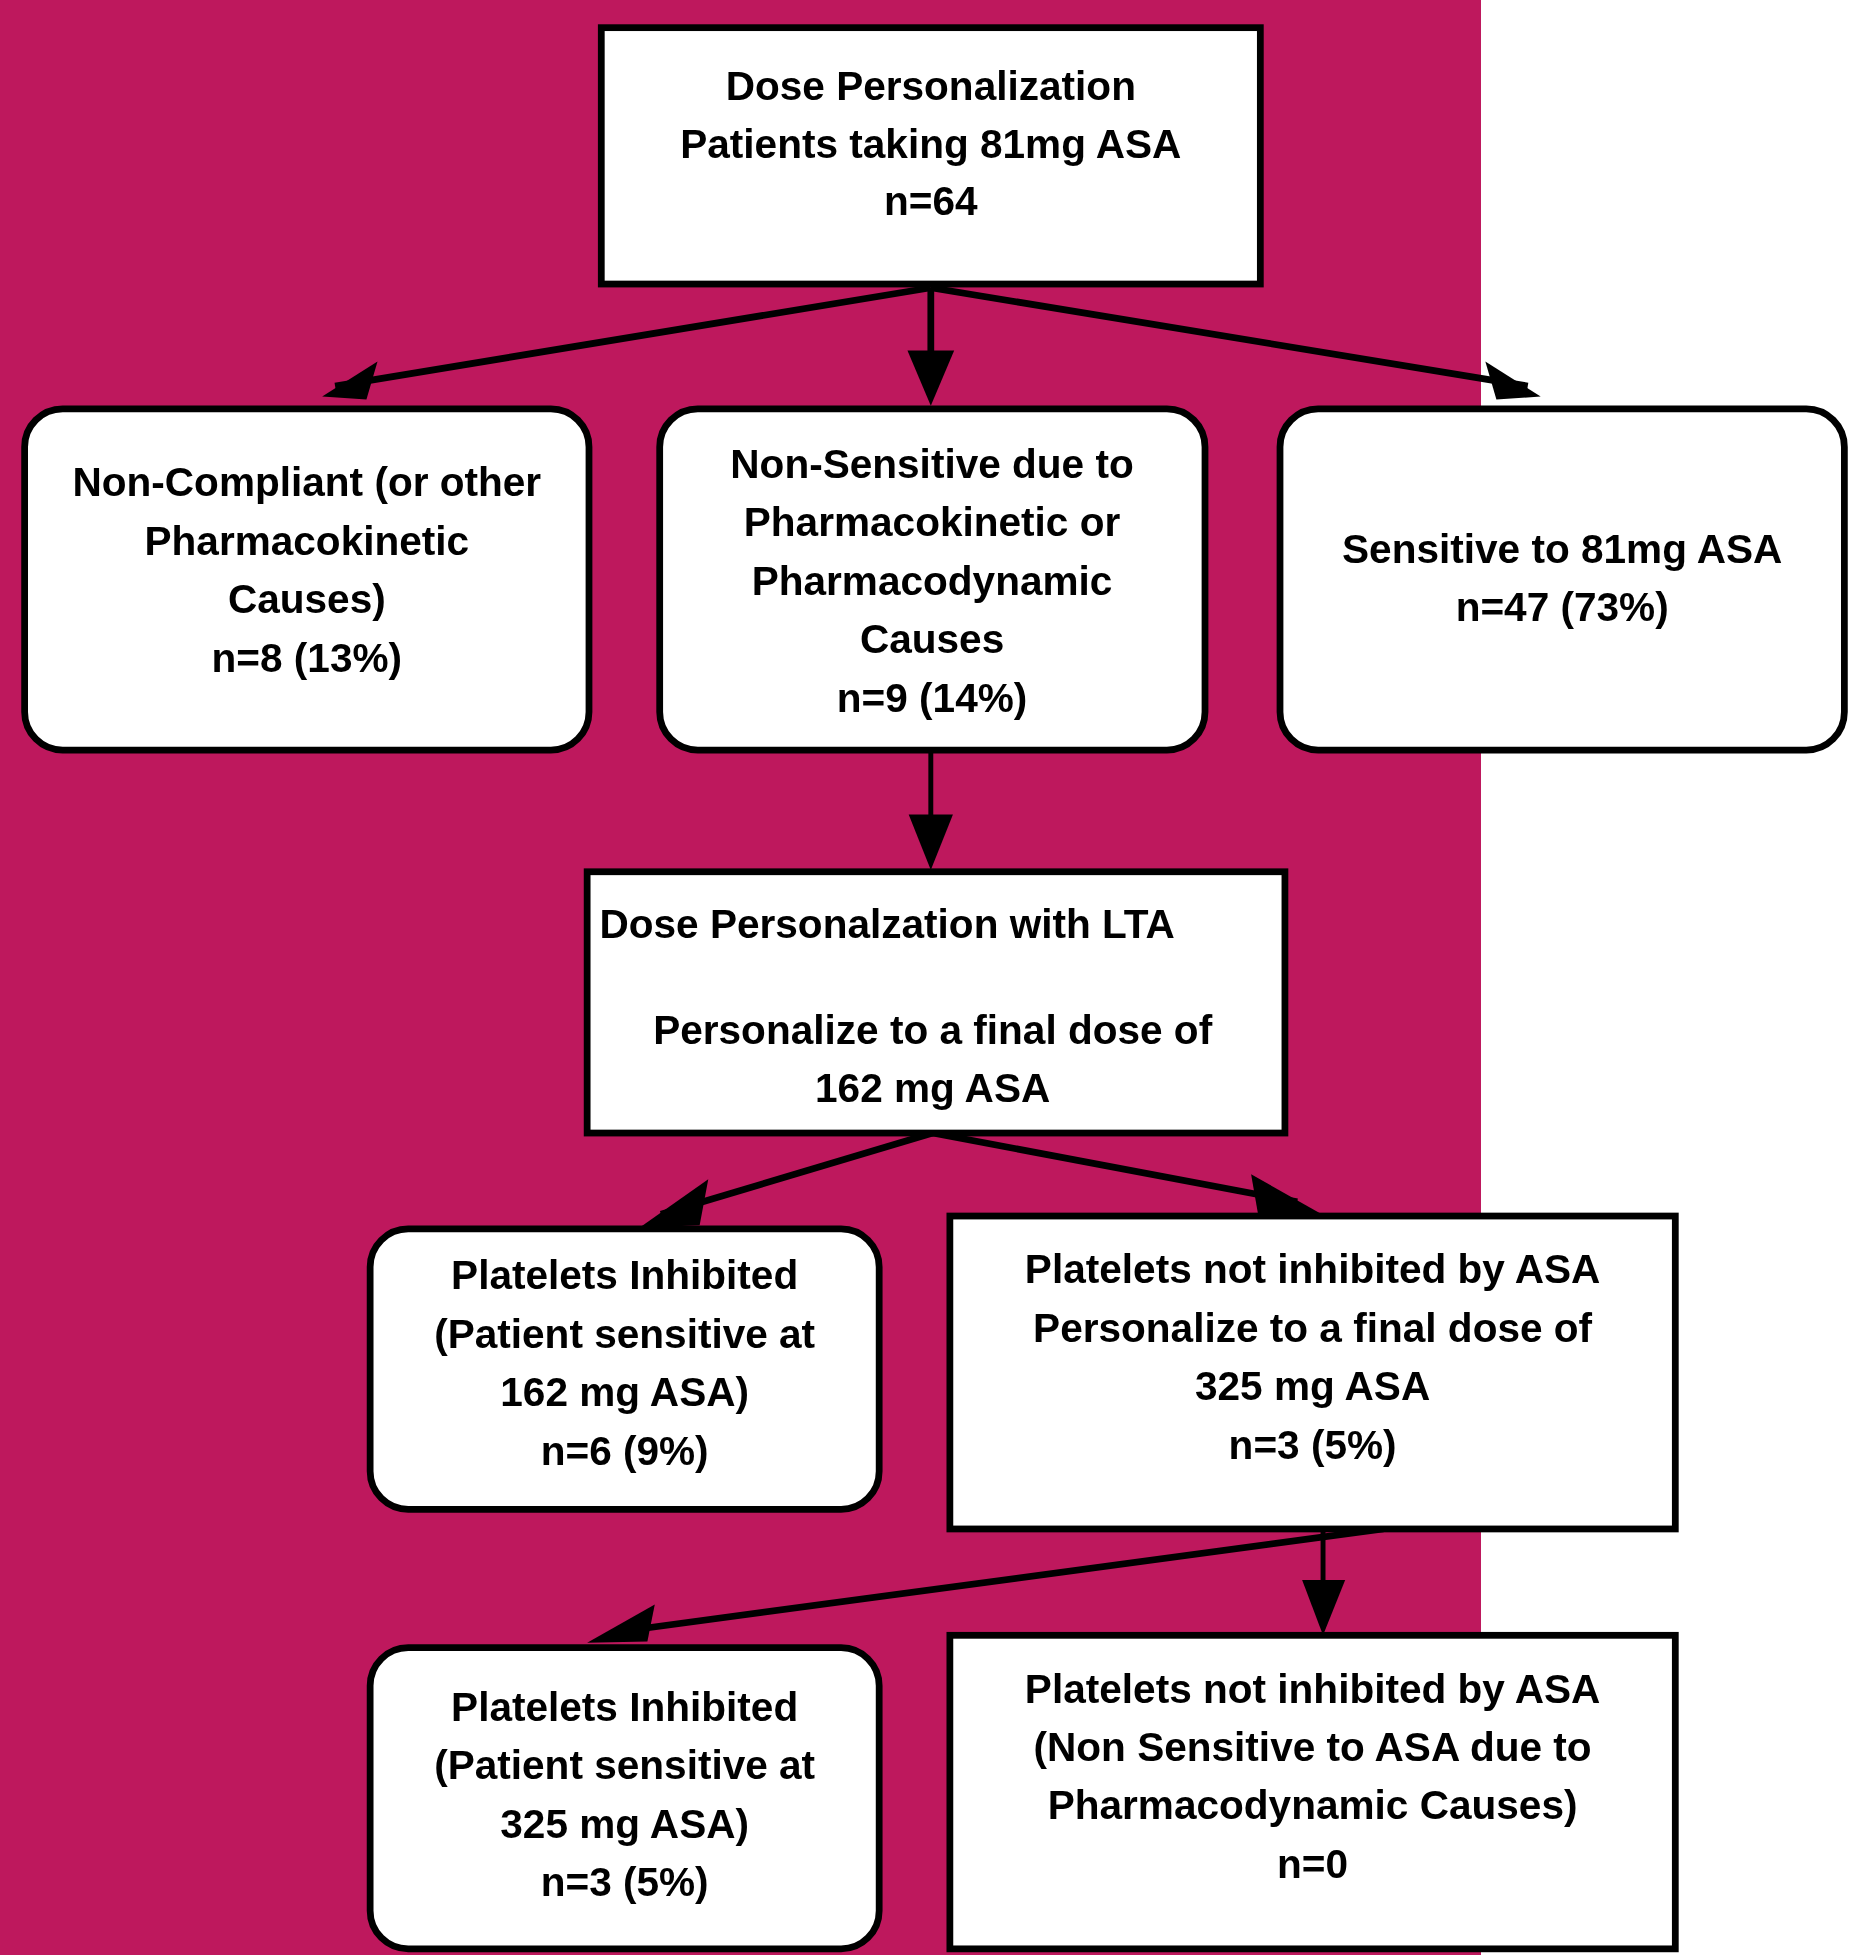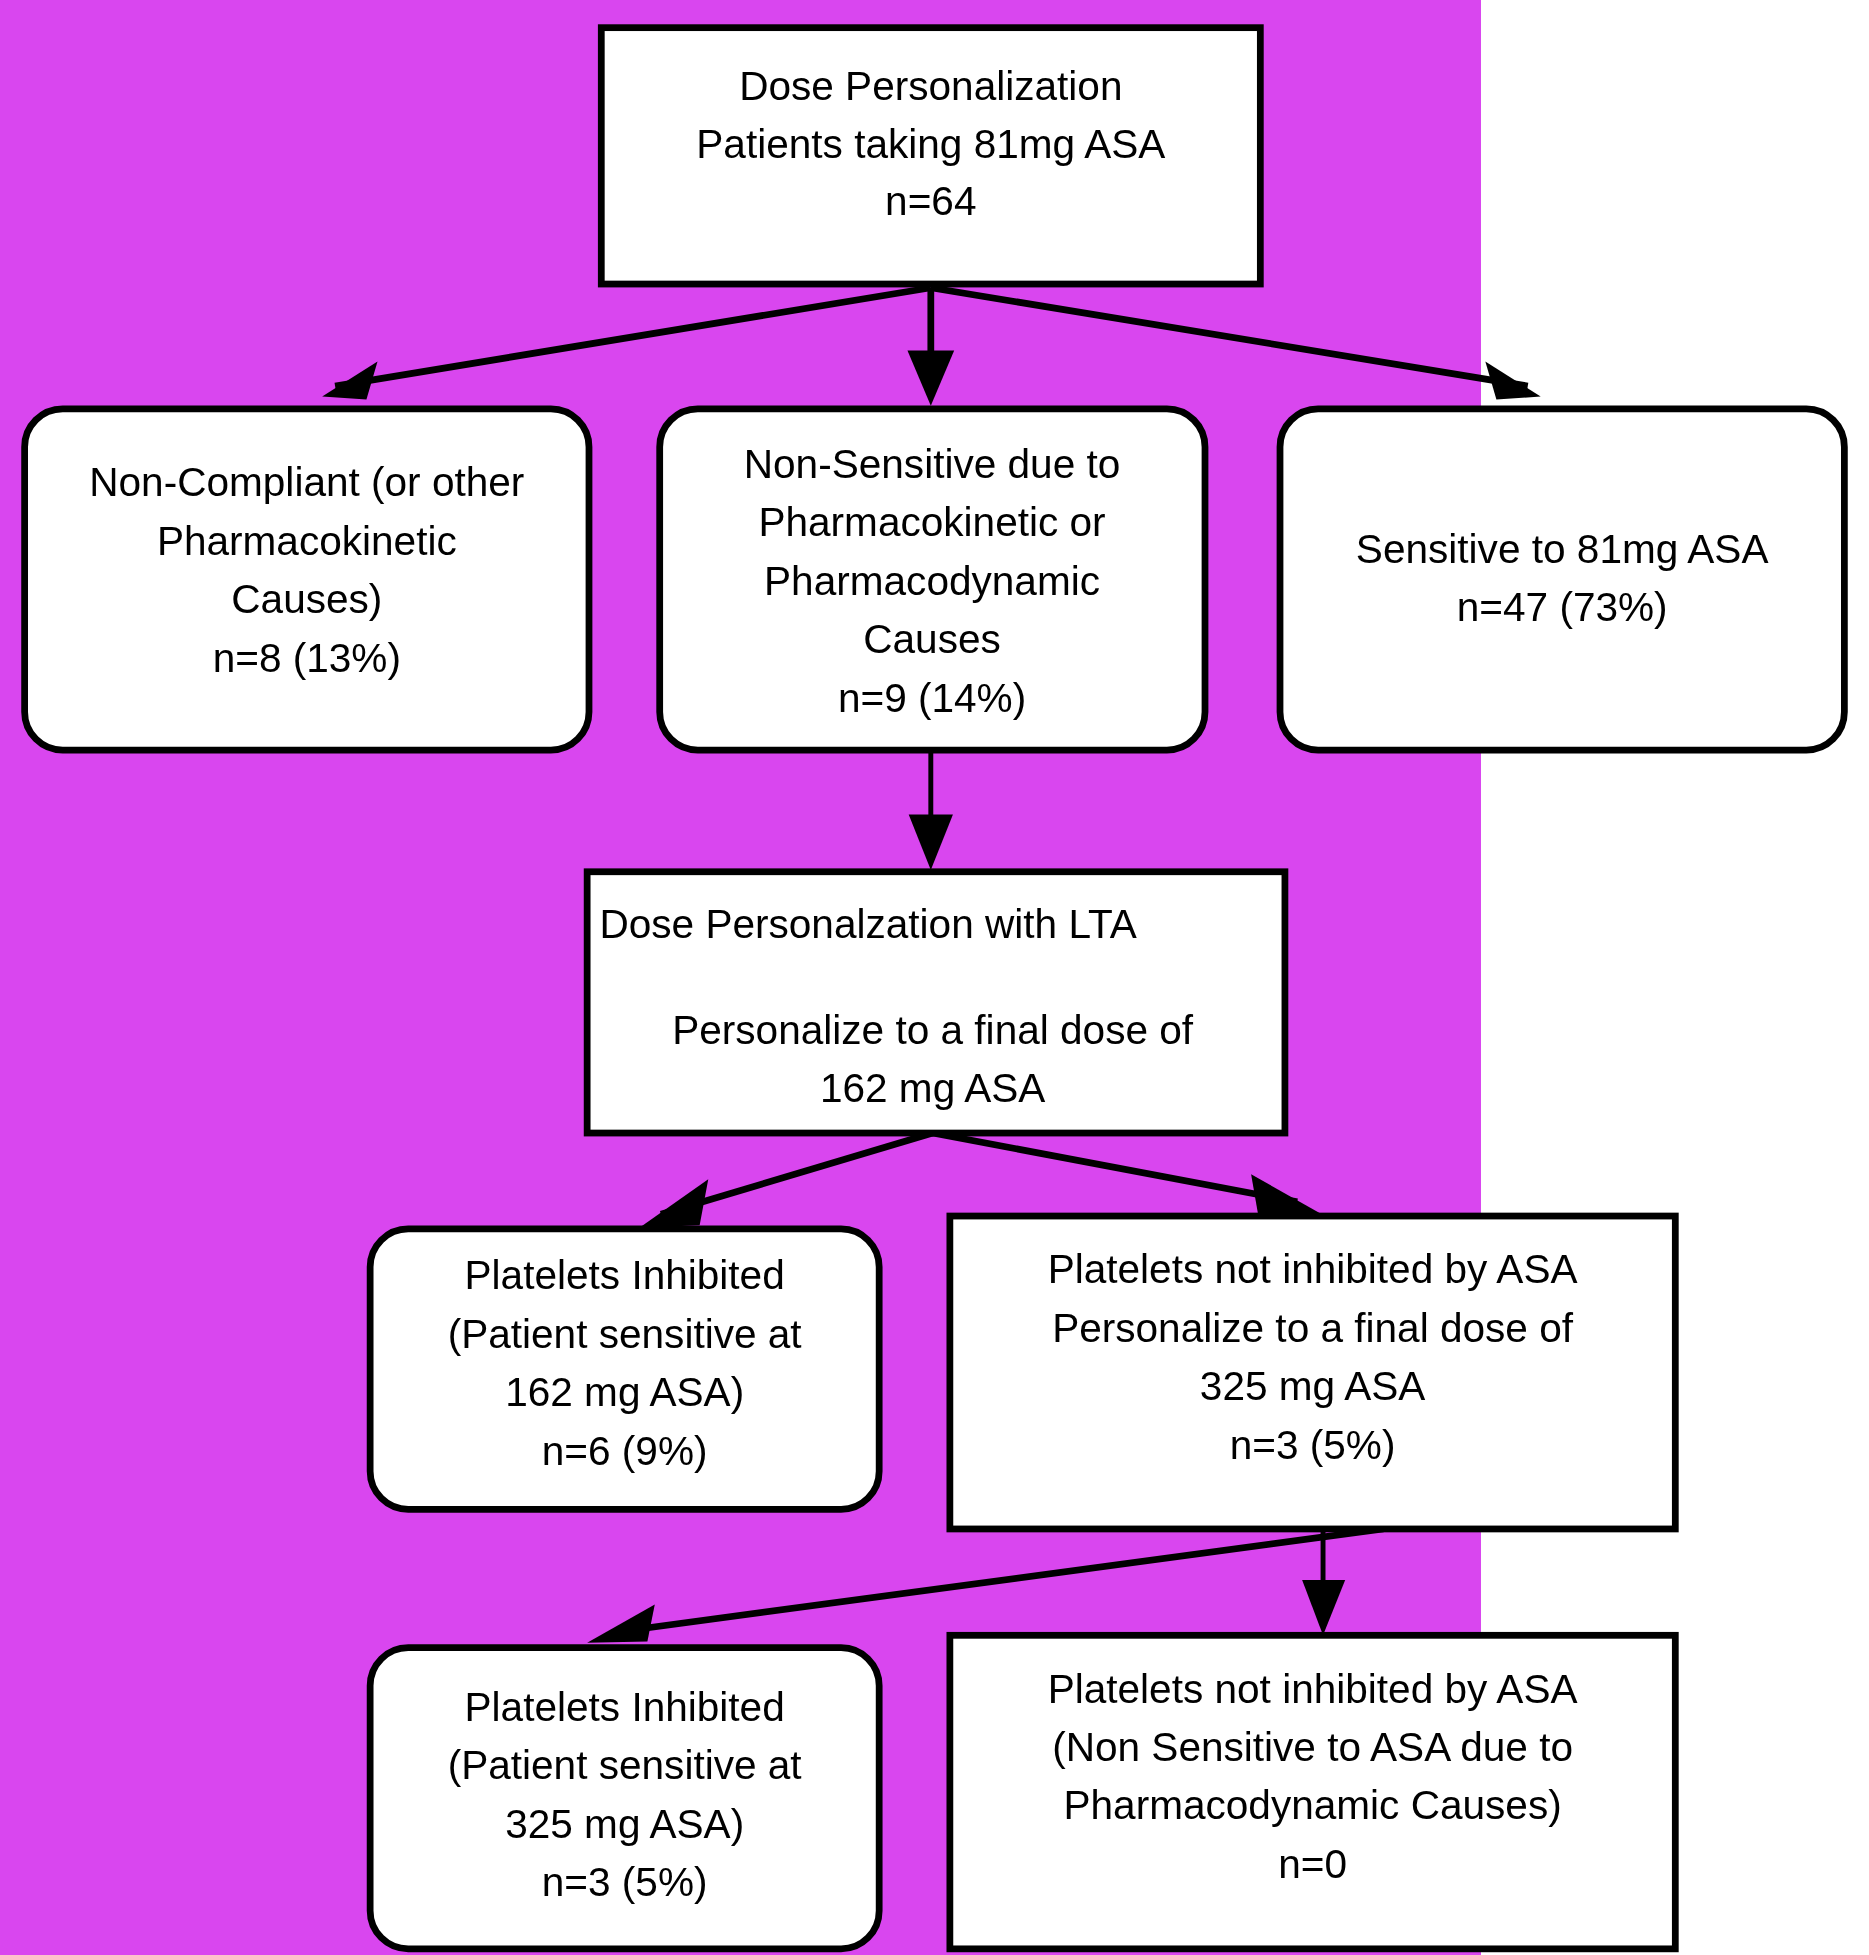--- a/index.html
+++ b/index.html
@@ -10,21 +10,22 @@
   body {
     width: 1869px;
     height: 1955px;
     font-family: "Liberation Sans", sans-serif;
     overflow: hidden;
   }
   #flowchart-root {
     position: relative;
     width: 1481px;
     height: 1955px;
-    background: #d946ef;
+    background: #be185d;
+    font-weight: bold;
   }
   svg.diagram {
     display: block;
     width: 1869px;
     height: 1955px;
   }
   .box-shape {
     fill: #ffffff;
     stroke: #000000;
     stroke-width: 11;

